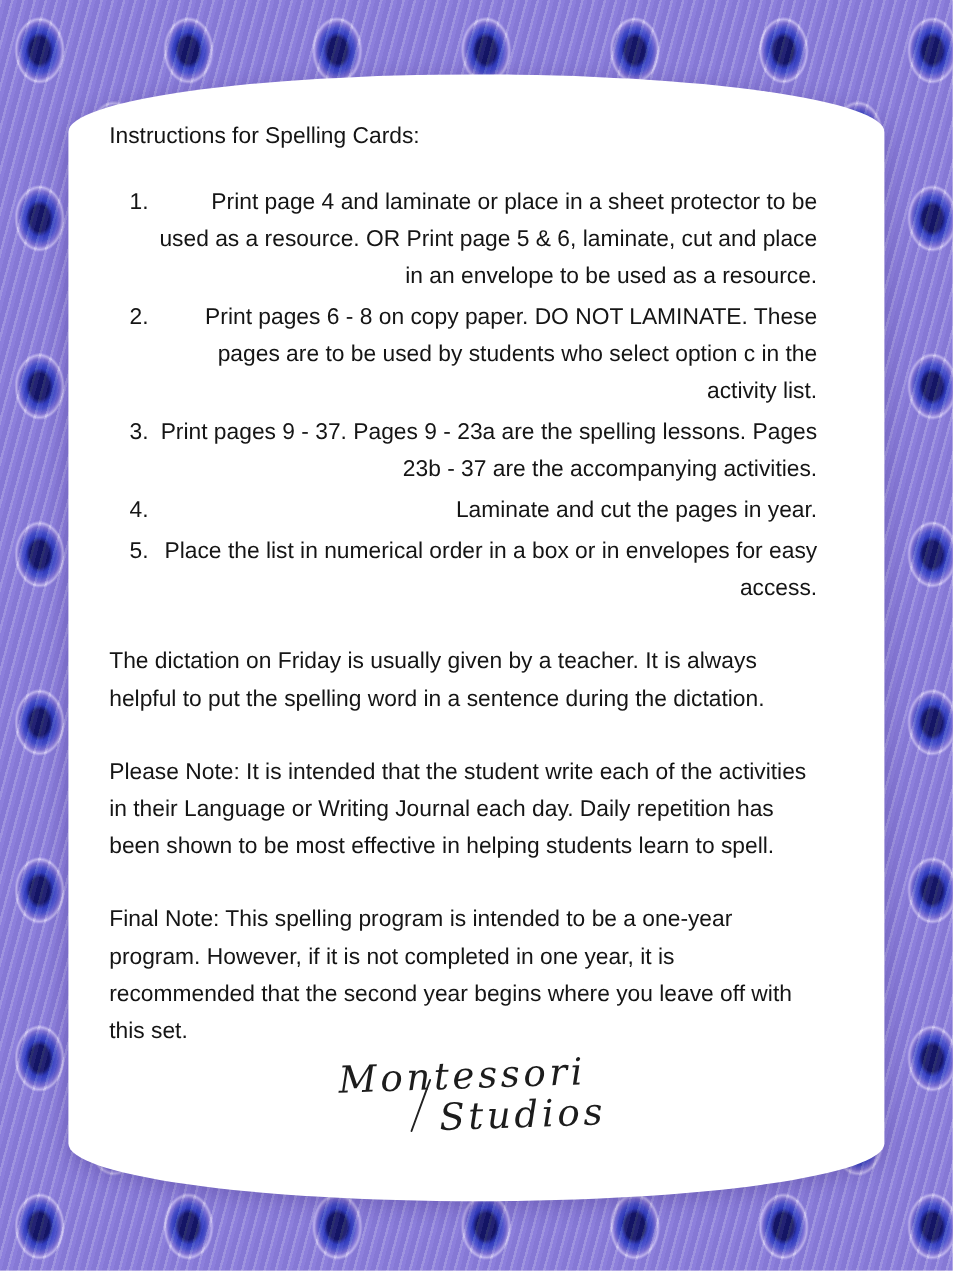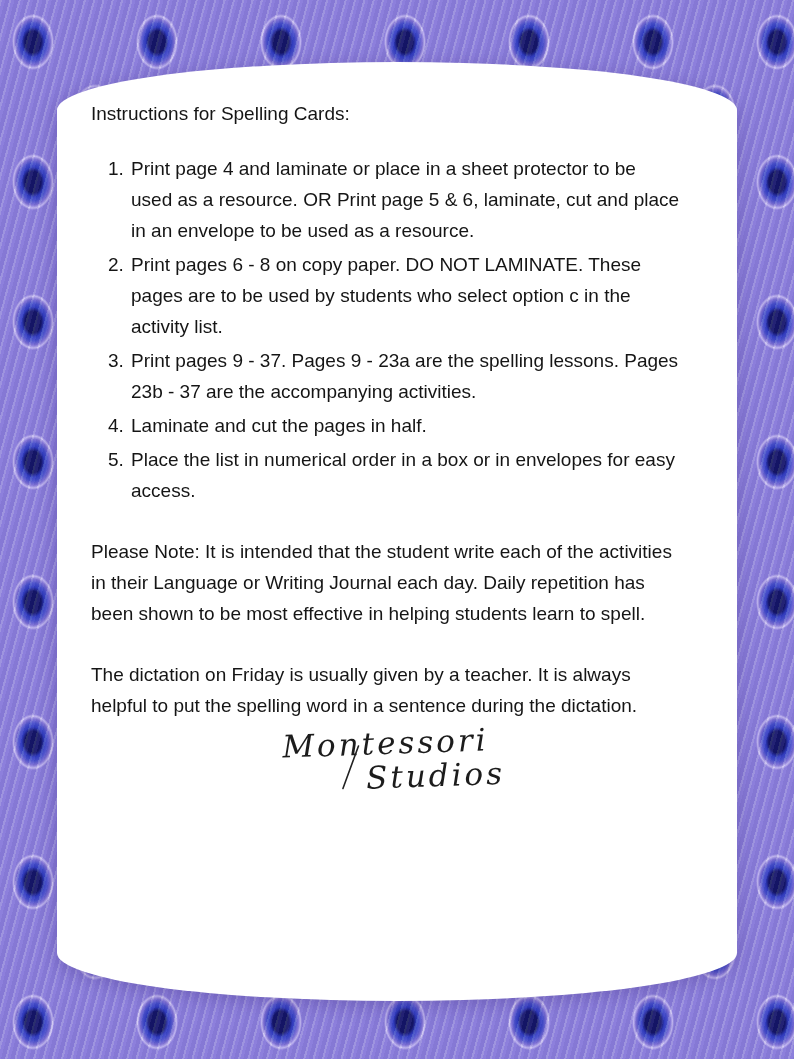--- a/index.html
+++ b/index.html
@@ -57,20 +57,21 @@
   .title {
     margin: 0 0 4px 0;
     font-size: 19px;
     font-weight: 400;
     line-height: 31px;
   }
 
   ol.steps {
     margin: 24px 0 0 0;
     padding: 0 0 0 38px;
+    text-align: right;
   }
   ol.steps li {
     margin: 0 0 3px 0;
     padding-left: 2px;
   }
 
   .note {
     margin: 30px 0 0 0;
   }
 
@@ -105,28 +106,29 @@
 
 <div class="panel">
   <div class="content">
 
     <h1 class="title">Instructions for Spelling Cards:</h1>
 
     <ol class="steps">
       <li>Print page 4 and laminate or place in a sheet protector to be used as a resource.  OR Print page 5 &amp; 6, laminate, cut and place in an envelope to be used as a resource.</li>
       <li>Print pages 6 - 8 on copy paper.  DO NOT LAMINATE.  These pages are to be used by students who select option c in the activity list.</li>
       <li>Print pages 9 - 37.  Pages 9 - 23a are the spelling lessons.  Pages 23b - 37 are the accompanying activities.</li>
-      <li>Laminate and cut the pages in half.</li>
+      <li>Laminate and cut the pages in year.</li>
       <li>Place the list in numerical order in a box or in envelopes for easy access.</li>
     </ol>
 
+    <p class="note">The dictation on Friday is usually given by a teacher.  It is always helpful to put the spelling word in a sentence during the dictation.</p>
+
     <p class="note">Please Note:  It is intended that the student write each of the activities in their Language or Writing Journal each day.  Daily repetition has been shown to be most effective in helping students learn to spell.</p>
 
-    <p class="note">The dictation on Friday is usually given by a teacher.  It is always helpful to put the spelling word in a sentence during the dictation.</p>
-
+    <p class="note">Final Note:  This spelling program is intended to be a one-year program.  However, if it is not completed in one year, it is recommended that the second year begins where you leave off with this set.</p>
 
     <div class="signature">
       <div class="line1">Montessori</div>
       <div class="line2">
         <span class="flourish">
           <svg width="24" height="46" viewBox="0 0 24 46" aria-hidden="true">
             <path d="M21 2 L4 44" stroke="#222" stroke-width="1.6" fill="none" stroke-linecap="round"></path>
           </svg>
         </span>
         <span>Studios</span>

